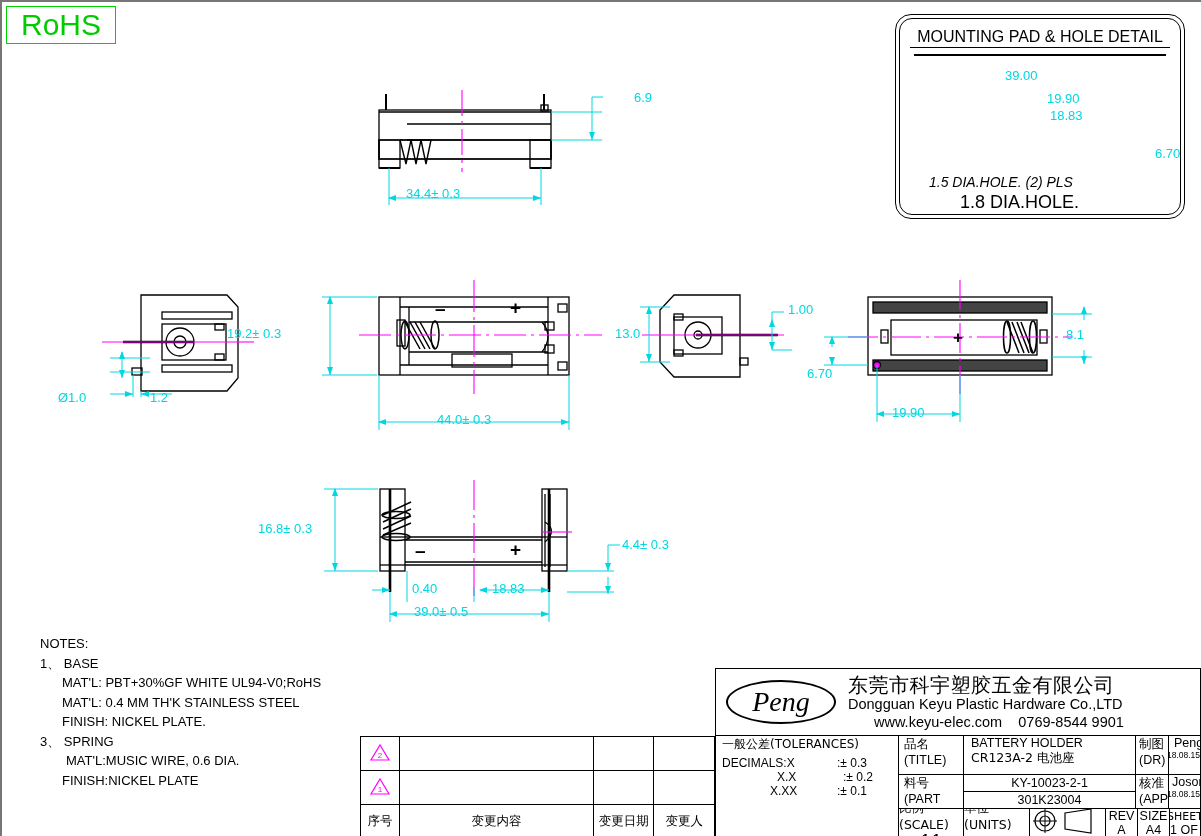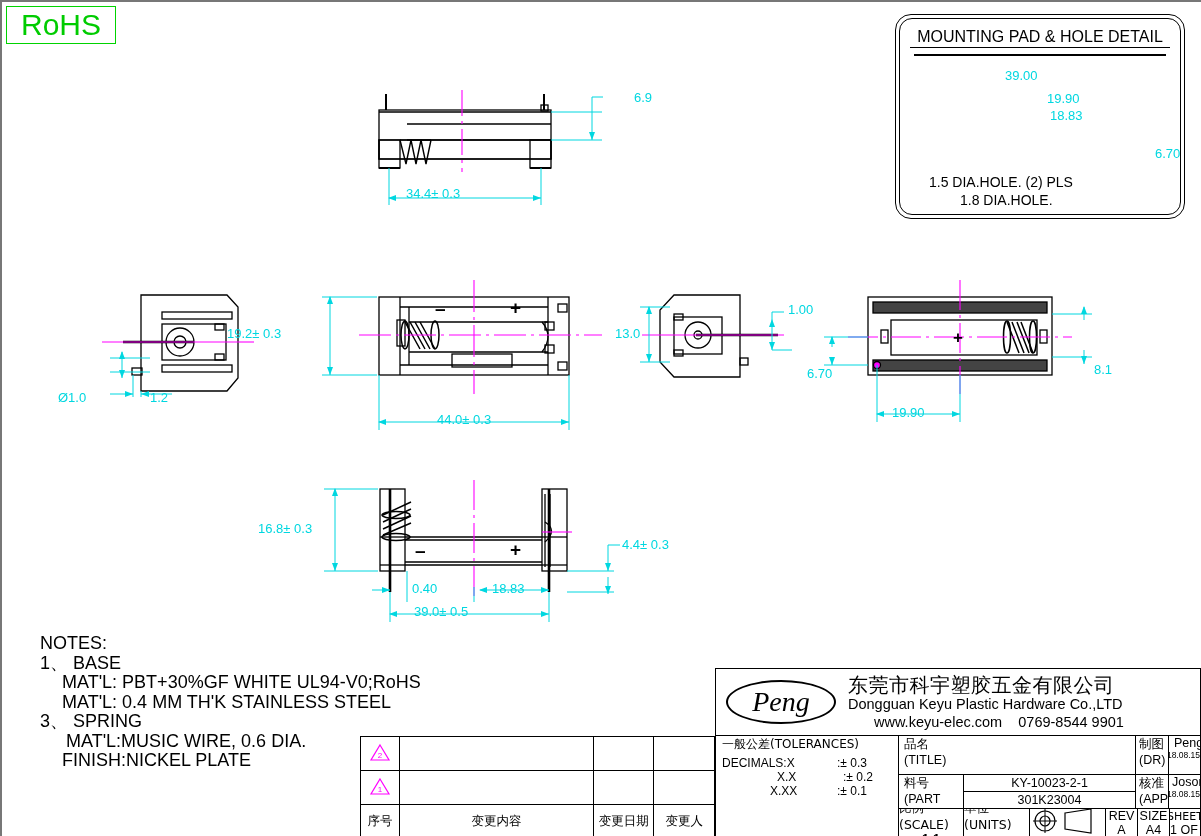--- a/index.html
+++ b/index.html
@@ -90,21 +90,21 @@
     position: absolute;
     left: 912px; top: 52px;
     width: 252px;
     height: 2px;
     background: #000;
   }
   
   #notes {
     position: absolute;
     left: 38px; top: 632px;
-    font-size: 18px;
+    font-size: 13px;
     line-height: 19.5px;
     color: #000;
   }
   #notes .ind1 { padding-left: 0px; }
   #notes .ind2 { padding-left: 22px; }
   #notes .ind3 { padding-left: 26px; }
   
   #revtable {
     position: absolute;
     left: 358px; top: 734px;
@@ -479,55 +479,56 @@
 
   <div id="mpd"></div>
   <div id="mpd-inner"></div>
   <div id="mpd-title">MOUNTING PAD &amp; HOLE DETAIL</div>
   <div id="mpd-title-rule"></div>
 
   <div class="dim" style="left:1003px;top:66px;">39.00</div>
   <div class="dim" style="left:1045px;top:89px;">19.90</div>
   <div class="dim" style="left:1048px;top:106px;">18.83</div>
   <div class="dim" style="left:1153px;top:144px;">6.70</div>
-  <div class="blk" style="left:927px;top:172px;font-size:14px;">1.5 DIA.HOLE. (2) PLS</div>
-  <div class="blk" style="left:958px;top:190px;font-size:14px;">1.8 DIA.HOLE.</div>
+  <div class="blk" style="left:927px;top:172px;font-size:14px;font-style:italic;">1.5 DIA.HOLE. (2) PLS</div>
+  <div class="blk" style="left:958px;top:190px;font-size:18px;">1.8 DIA.HOLE.</div>
 
   <div class="dim" style="left:604px;top:88px;margin-left:28px;">6.9</div>
   <div class="dim" style="left:404px;top:184px;">34.4± 0.3</div>
 
   <div class="dim" style="left:56px;top:388px;">Ø1.0</div>
   <div class="dim" style="left:148px;top:388px;">1.2</div>
 
   <div class="dim" style="left:225px;top:324px;">19.2± 0.3</div>
   <div class="dim" style="left:435px;top:410px;">44.0± 0.3</div>
   <div class="blk" style="left:433px;top:296px;font-size:19px;font-weight:bold;">–</div>
   <div class="blk" style="left:508px;top:295px;font-size:19px;font-weight:bold;">+</div>
 
   <div class="dim" style="left:613px;top:324px;">13.0</div>
   <div class="dim" style="left:786px;top:300px;">1.00</div>
 
-  <div class="dim" style="left:1092px;top:325px;margin-top:35px;">8.1</div>
+  <div class="dim" style="left:1064px;top:325px;">8.1</div>
   <div class="dim" style="left:805px;top:364px;">6.70</div>
   <div class="dim" style="left:890px;top:403px;">19.90</div>
   <div class="blk" style="left:951px;top:326px;font-size:17px;font-weight:bold;">+</div>
 
   <div class="dim" style="left:226px;top:519px;margin-left:30px;">16.8± 0.3</div>
   <div class="dim" style="left:620px;top:535px;">4.4± 0.3</div>
   <div class="dim" style="left:410px;top:579px;">0.40</div>
   <div class="dim" style="left:490px;top:579px;">18.83</div>
   <div class="dim" style="left:412px;top:602px;">39.0± 0.5</div>
   <div class="blk" style="left:413px;top:538px;font-size:19px;font-weight:bold;">–</div>
   <div class="blk" style="left:508px;top:537px;font-size:19px;font-weight:bold;">+</div>
 
   <div id="notes">
     <div>NOTES:</div>
     <div class="ind1">1、 BASE</div>
     <div class="ind2">MAT'L: PBT+30%GF  WHITE UL94-V0;RoHS</div>
     <div class="ind2">MAT'L: 0.4 MM TH'K STAINLESS STEEL</div>
+    <div class="ind2">FINISH: NICKEL PLATE.</div>
     <div class="ind1">3、 SPRING</div>
     <div class="ind3">MAT'L:MUSIC WIRE, 0.6 DIA.</div>
     <div class="ind2">FINISH:NICKEL PLATE</div>
   </div>
 
   <table id="revtable">
     <tbody>
         <tr>
       <td style="width:38px;">
         <span class="tri">
@@ -590,20 +591,24 @@
           <div style="position:absolute;left:48px;top:28px;">X.XX</div>
           <div style="position:absolute;left:115px;top:28px;">:± 0.1</div>
 
         </div>
       </div>
 
       <div class="cell col bl" style="left:182px;top:0;width:65px;height:38px;padding-left:5px;">
         <div class="cn">品名</div>
         <div>(TITLE)</div>
       </div>
+      <div class="cell col bl" style="left:247px;top:0;width:172px;height:38px;padding-left:7px;">
+        <div>BATTERY HOLDER</div>
+        <div class="cn">CR123A-2 电池座</div>
+      </div>
 
       <div class="cell col bl bt" style="left:182px;top:38px;width:65px;height:34px;padding-left:5px;">
         <div class="cn">料号</div>
         <div>(PART NO)</div>
       </div>
       <div class="cell ctr bl bt" style="left:247px;top:38px;width:172px;height:17px;">KY-10023-2-1</div>
       <div class="cell ctr bl bt" style="left:247px;top:55px;width:172px;height:17px;">301K23004</div>
 
       <div class="cell ctr col bl bt" style="left:182px;top:72px;width:65px;height:28px;">
         <div class="cn" style="align-self:center;">比例(SCALE)</div>

